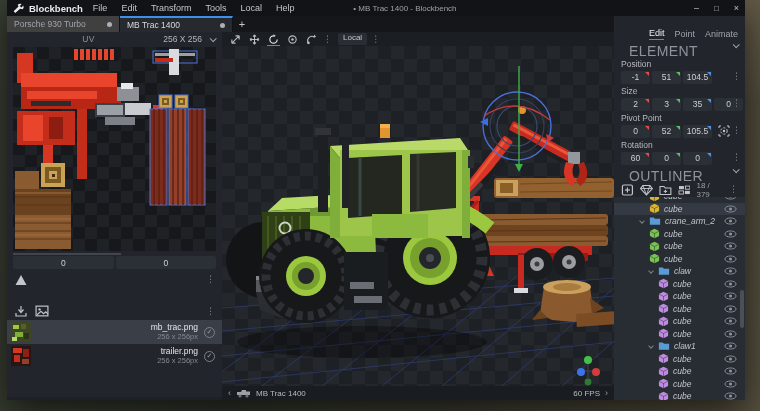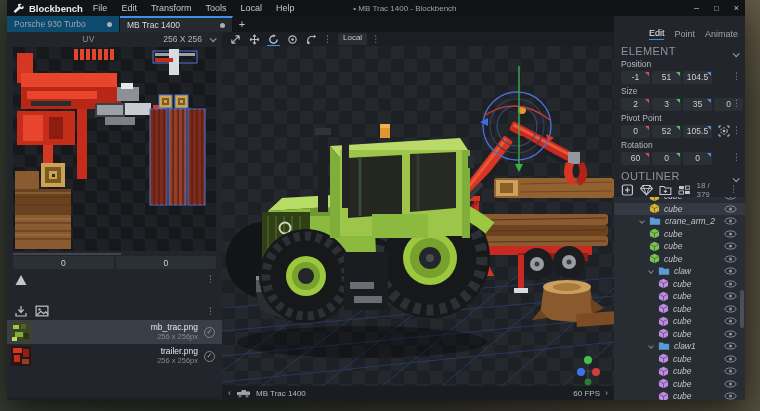--- a/index.html
+++ b/index.html
@@ -20,21 +20,21 @@
   .titlebar { position:absolute; left:0; top:0; width:100%; height:16px; background:#111317; display:flex; align-items:center; }
   .logo { width:13px; height:10px; margin-left:5px; margin-right:4px; flex:none; }
   .appname { font-weight:bold; color:#e9ebee; font-size:9.5px; margin-right:10px; }
   .menubar-menus { display:flex; gap:14px; color:#c3c6cb; }
   .menubar-menus span { cursor:default; }
   .tb-title { position:absolute; left:50%; transform:translateX(-22%); color:#9da1a8; font-size:8px; white-space:nowrap; }
   .win-controls { position:absolute; right:6px; top:0; height:16px; display:flex; gap:15px; align-items:center; color:#c0c3c8; font-size:9px; }
   .win-controls .maxi { font-size:8px; }
   
   .tabbar { position:absolute; left:0; top:16px; width:100%; height:16px; background:#14161a; display:flex; align-items:stretch; }
-  .ptab { width:113px; display:flex; align-items:center; padding:0 7px; background:#0c4a6e; color:#9fa3aa; border-right:1px solid #101216; position:relative; }
+  .ptab { width:113px; display:flex; align-items:center; padding:0 7px; background:#404040; color:#9fa3aa; border-right:1px solid #101216; position:relative; }
   .ptab.active { background:#26292e; color:#d8dadd; border-top:2px solid var(--accent); }
   .ptab-label { flex:1; white-space:nowrap; overflow:hidden; font-size:8.5px; }
   .ptab-dot { width:5px; height:5px; border-radius:50%; background:#aab0b6; flex:none; }
   .tab-add { width:18px; display:flex; align-items:center; justify-content:center; color:#c3c6cb; font-size:11px; }
   .search-btn { position:absolute; right:5px; top:2px; width:12px; height:12px; }
   
   .left-panel { position:absolute; left:0; top:32px; width:215px; height:365px; background:#22262c; }
   .panel-head { height:14px; display:flex; align-items:center; padding:0 7px; color:#8f939b; font-size:8.5px; letter-spacing:.4px;text-align:center; }
   .panel-head .ph-title { flex:1; }
   .ph-res { color:#b2b6bc; margin-right:8px; letter-spacing:0; }
@@ -72,21 +72,21 @@
     background-image:conic-gradient(#24272c 0 25%, transparent 0 50%, #24272c 0 75%, transparent 0);
     background-size:26px 26px; }
   .viewport > svg { position:absolute; inset:0; }
   .statusbar { position:absolute; left:0; top:354px; width:100%; height:14px; background:#191c20; display:flex; align-items:center; gap:5px; padding:0 6px; color:#b8bbc1; font-size:8px; }
   .sb-arrow { color:#9da1a8; font-size:9px; }
   
   .right-panel { position:absolute; left:607px; top:16px; width:131px; height:384px; background:#22262c; display:flex; flex-direction:column; }
   .mode-tabs { height:27px; display:flex; align-items:flex-end; justify-content:flex-end; gap:10px; padding:0 7px 3px 0; }
   .mode-tab { color:#9fa3aa; font-size:9px; padding-bottom:1px; }
   .mode-tab.active { color:#eceef0; border-bottom:1.5px solid var(--accent); }
-  .rp-head { height:14px; display:flex; align-items:flex-end; padding:0 7px; color:#8f939b; font-size:11px; letter-spacing:.4px; }
+  .rp-head { height:14px; display:flex; align-items:flex-start; padding:0 7px; color:#8f939b; font-size:14px; letter-spacing:.4px;margin-left:8px; }
   .rp-head .ph-title { flex:1; }
   .sec-label { color:#b5b8be; font-size:8.5px; padding:2px 0 1px 7px; }
   .sec-fields { display:flex; align-items:center; gap:2px; padding-left:7px; position:relative; height:14px; }
   .sec-fields .nfield { width:29px; height:13px; font-size:8.5px; }
   .corner { position:absolute; top:1px; right:1px; width:0; height:0; border-left:4px solid transparent; }
   .corner.ax-x { border-top:4px solid var(--axis-x); }
   .corner.ax-y { border-top:4px solid var(--axis-y); }
   .corner.ax-z { border-top:4px solid var(--axis-z); }
   .sec-kebab { position:absolute; right:4px; top:2px; }
   .target-btn { width:13px; height:13px; display:flex; align-items:center; justify-content:center; margin-left:3px; }

